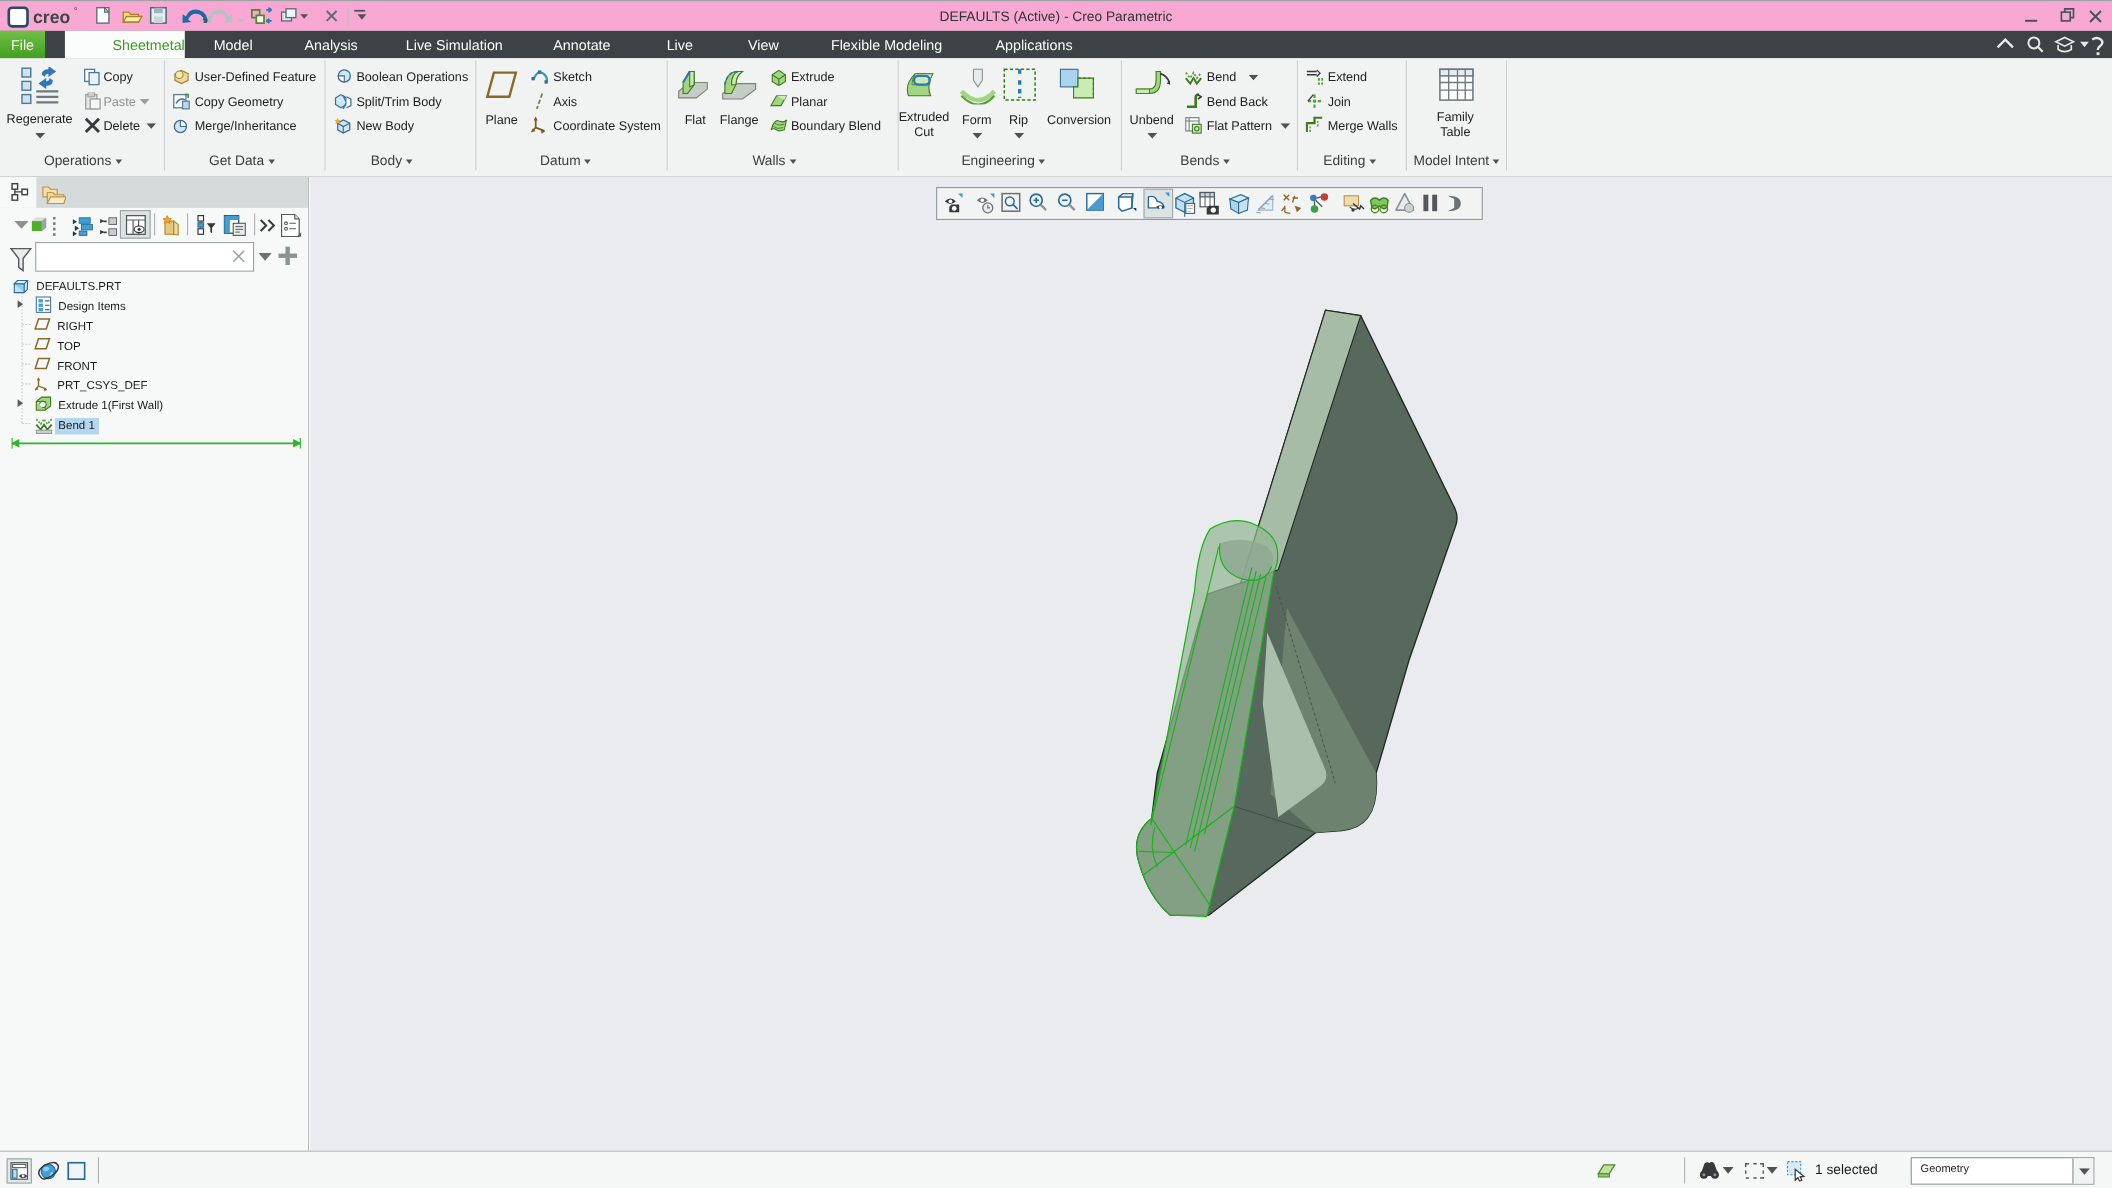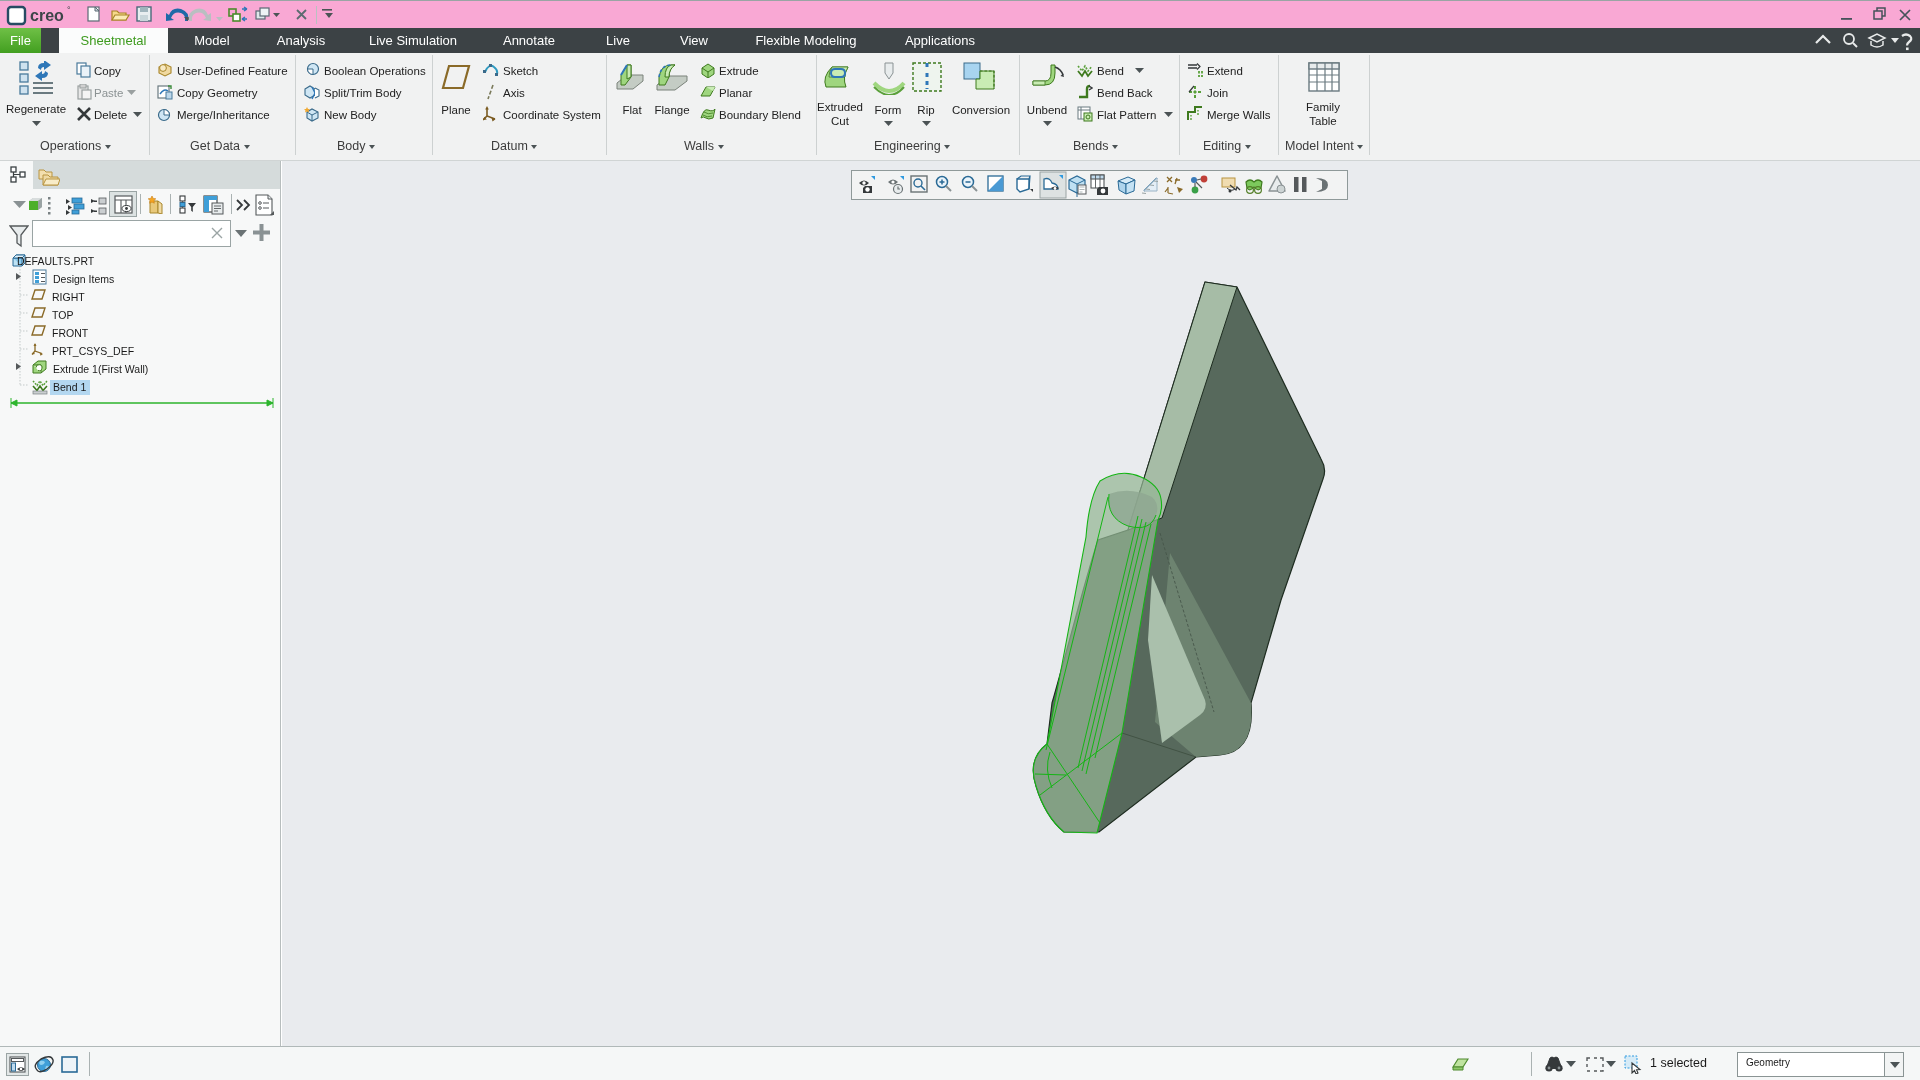--- a/index.html
+++ b/index.html
@@ -55,35 +55,36 @@
       <rect x="4" y="0" width="9" height="8" fill="#eef3f5" stroke="#5a6a74" stroke-width="1.2"></rect>
       <path d="M17 5 l3.5 4 3.5 -4 z" fill="#4b5355"></path>
     </g>
     <g transform="translate(297,7)" stroke="#5c6b70" stroke-width="1.8">
       <path d="M0 2 l9 9 M9 2 l-9 9"></path>
     </g>
     <rect x="316" y="5" width="1" height="18" fill="#b9c1c1"></rect>
     <path d="M325 12 l4 5 4 -5 z" fill="#4b5355"></path>
     <rect x="322" y="8" width="10" height="1.6" fill="#4b5355"></rect>
   </svg>
+  <div class="abs" style="left:760px;top:0;width:400px;height:28px;line-height:28px;text-align:center;font-size:12.5px;color:#2f3537;">DEFAULTS (Active) - Creo Parametric</div>
   <svg class="abs" style="left:1838px;top:0" width="82" height="28" viewBox="0 0 82 28">
     <rect x="3" y="17" width="11" height="1.8" fill="#46525a"></rect>
     <g fill="none" stroke="#46525a" stroke-width="1.5">
       <rect x="36" y="10" width="8" height="8"></rect>
       <path d="M39 10 v-3 h8 v8 h-3"></path>
     </g>
     <g stroke="#46525a" stroke-width="1.7">
         <path d="M62 9 l10 10 M72 9 l-10 10"></path>
       </g>
   </svg>
 </div>
 
 <div id="tabbar">
   <div class="tab" style="left:0;width:41px;background:linear-gradient(#6fc046,#429f20);color:#fff;">File</div>
-  <div class="tab" style="left:59px;width:109px;background:#fbfcfc;color:#3e9b1f;">Sheetmetal</div>
+  <div class="tab" style="left:59px;width:109px;background:#fbfcfc;color:#3e9b1f;text-align:right;">Sheetmetal</div>
   <div class="tab" style="left:168px;width:88px;">Model</div>
   <div class="tab" style="left:256px;width:90px;">Analysis</div>
   <div class="tab" style="left:346px;width:134px;">Live Simulation</div>
   <div class="tab" style="left:480px;width:98px;">Annotate</div>
   <div class="tab" style="left:578px;width:80px;">Live</div>
   <div class="tab" style="left:658px;width:72px;">View</div>
   <div class="tab" style="left:730px;width:152px;">Flexible Modeling</div>
   <div class="tab" style="left:882px;width:116px;">Applications</div>
   <svg class="abs" style="left:1812px;top:0" width="108" height="25" viewBox="0 0 108 25">
     <path d="M4 15 l7 -7 7 7" fill="none" stroke="#e8eaea" stroke-width="2.2"></path>
@@ -501,21 +502,21 @@
         <path d="M3 7.5 a3 3 0 1 1 2 3" fill="#fff" stroke="#3e7a1e" stroke-width="1"></path>
       </g>
 
       <rect x="50" y="131" width="40" height="15" fill="#b3d7f0"></rect>
       <g transform="translate(32,129)">
         <path d="M1 3 l4 4.5 3 -4.5 3 4.5 4 -4.5" fill="none" stroke="#5aa03a" stroke-width="1.5" stroke-dasharray="1.8 1.2"></path>
         <path d="M1 8 l4 4.5 3 -4.5 3 4.5 4 -4.5" fill="none" stroke="#3e7a1e" stroke-width="1.6"></path>
         <rect x="1" y="13" width="14" height="3" fill="#caced0" stroke="#7a8284" stroke-width=".7"></rect>
       </g>
     </svg>
-    <div class="treerow" style="left:17px;top:91px;">DEFAULTS.PRT</div>
+    <div class="treerow" style="left:33px;top:91px;">DEFAULTS.PRT</div>
     <div class="treerow" style="left:53px;top:109px;">Design Items</div>
     <div class="treerow" style="left:52px;top:127px;">RIGHT</div>
     <div class="treerow" style="left:52px;top:145px;">TOP</div>
     <div class="treerow" style="left:52px;top:163px;">FRONT</div>
     <div class="treerow" style="left:52px;top:181px;">PRT_CSYS_DEF</div>
     <div class="treerow" style="left:53px;top:199px;">Extrude 1(First Wall)</div>
     <div class="treerow" style="left:53px;top:217px;">Bend 1</div>
     <svg class="abs" style="left:8px;top:237px" width="268" height="10" viewBox="0 0 268 10">
       <path d="M3 5 H265" stroke="#2db52d" stroke-width="1.6"></path>
       <path d="M3 0 V10 M3 5 l6 -3 v6z" fill="#2db52d" stroke="#2db52d" stroke-width="1"></path>

